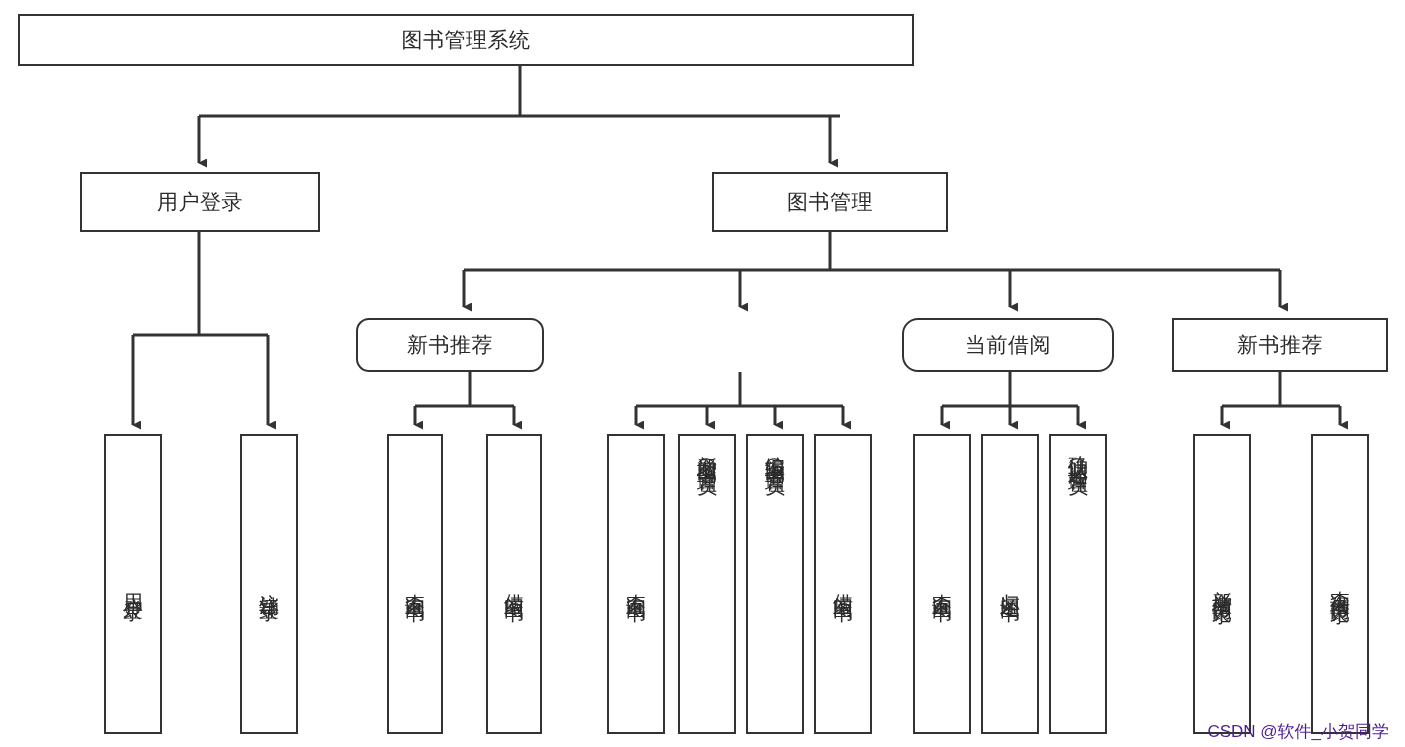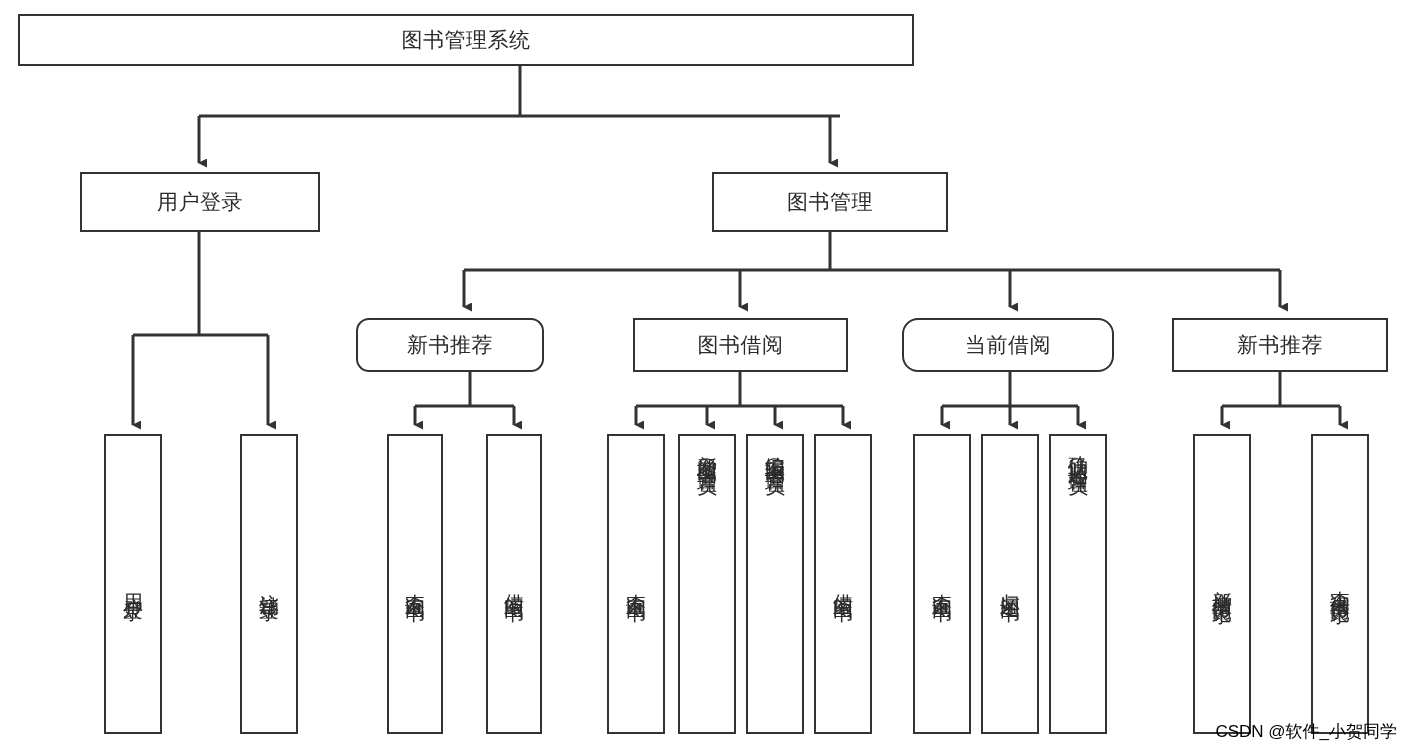--- a/index.html
+++ b/index.html
@@ -54,24 +54,24 @@
   .node.vertical {
     align-items: center;
     justify-content: center;
   }
   .node.vertical.top-align {
     align-items: flex-start;
     padding-top: 4px;
   }
   .watermark {
     position: absolute;
-    right: 8px;
+    right: 16px;
     bottom: 4px;
     font-size: 17px;
-    color: #000000;
+    color: #4c1d95;
     white-space: nowrap;
     z-index: 5;
     font-family: "Liberation Sans", "DejaVu Sans", sans-serif;
   }
 </style>
 </head>
 <body>
 
 <div id="canvas">
 
@@ -132,23 +132,20 @@
   <div class="node" style="left:80px; top:172px; width:240px; height:60px;">
     <span class="node-label">用户登录</span>
   </div>
   <div class="node" style="left:712px; top:172px; width:236px; height:60px;text-align:center;">
     <span class="node-label">图书管理</span>
   </div>
 
   <div class="node" style="left:356px; top:318px; width:188px; height:54px;border-radius:13px;">
     <span class="node-label">新书推荐</span>
   </div>
-  <div class="node" style="left:633px; top:318px; width:215px; height:54px;">
-    <span class="node-label">图书借阅</span>
-  </div>
   <div class="node" style="left:902px; top:318px; width:212px; height:54px;border-radius:16px;">
     <span class="node-label">当前借阅</span>
   </div>
   <div class="node" style="left:1172px; top:318px; width:216px; height:54px;">
     <span class="node-label">新书推荐</span>
   </div>
 
   <div class="node vertical" style="left:104px; top:434px; width:58px; height:300px;">
     <span class="node-label">用户登录</span>
   </div>

